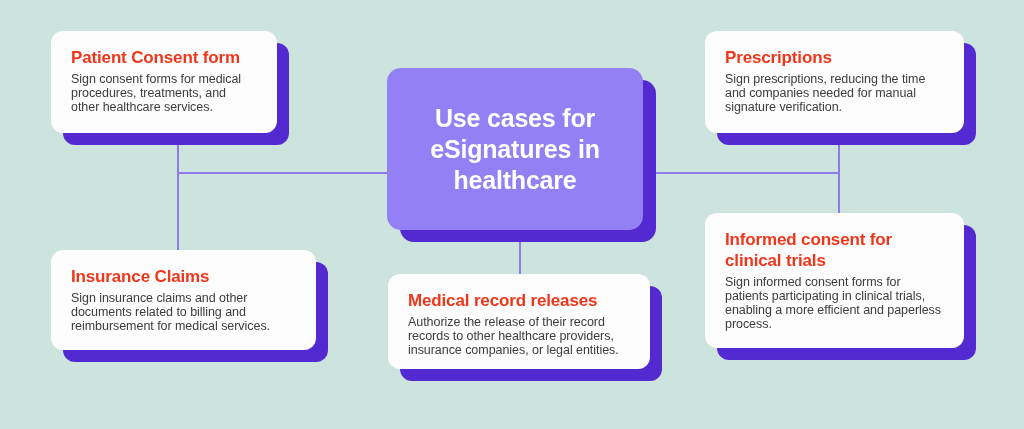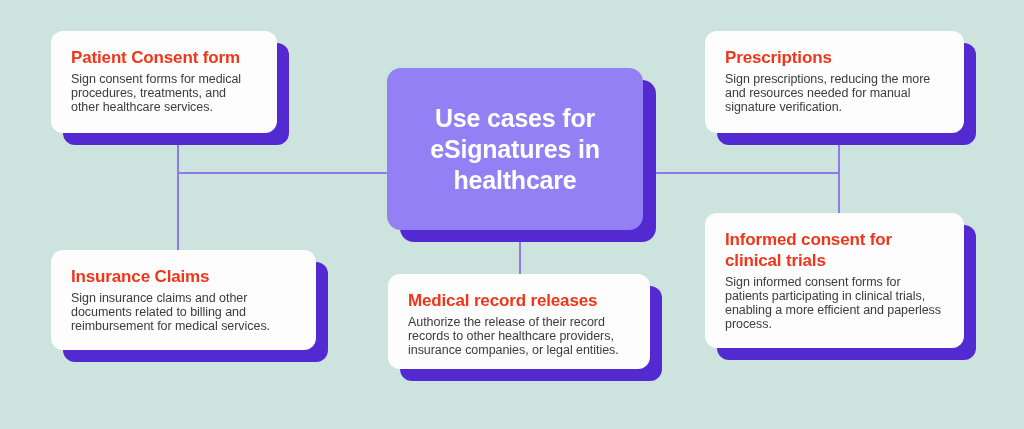--- a/index.html
+++ b/index.html
@@ -130,21 +130,21 @@
     <div class="card">
       <p class="card-title">Patient Consent form</p>
       <p class="card-body">Sign consent forms for medical procedures, treatments, and other healthcare services.</p>
     </div>
   </div>
 
   <div class="card-wrap" id="card-prescriptions">
     <div class="card-shadow"></div>
     <div class="card">
       <p class="card-title">Prescriptions</p>
-      <p class="card-body">Sign prescriptions, reducing the more and resources needed for manual signature verification.</p>
+      <p class="card-body">Sign prescriptions, reducing the time and companies needed for manual signature verification.</p>
     </div>
   </div>
 
   <div class="card-wrap" id="card-informed-consent">
     <div class="card-shadow"></div>
     <div class="card">
       <p class="card-title">Informed consent for clinical trials</p>
       <p class="card-body">Sign informed consent forms for patients participating in clinical trials, enabling a more efficient and paperless process.</p>
     </div>
   </div>

